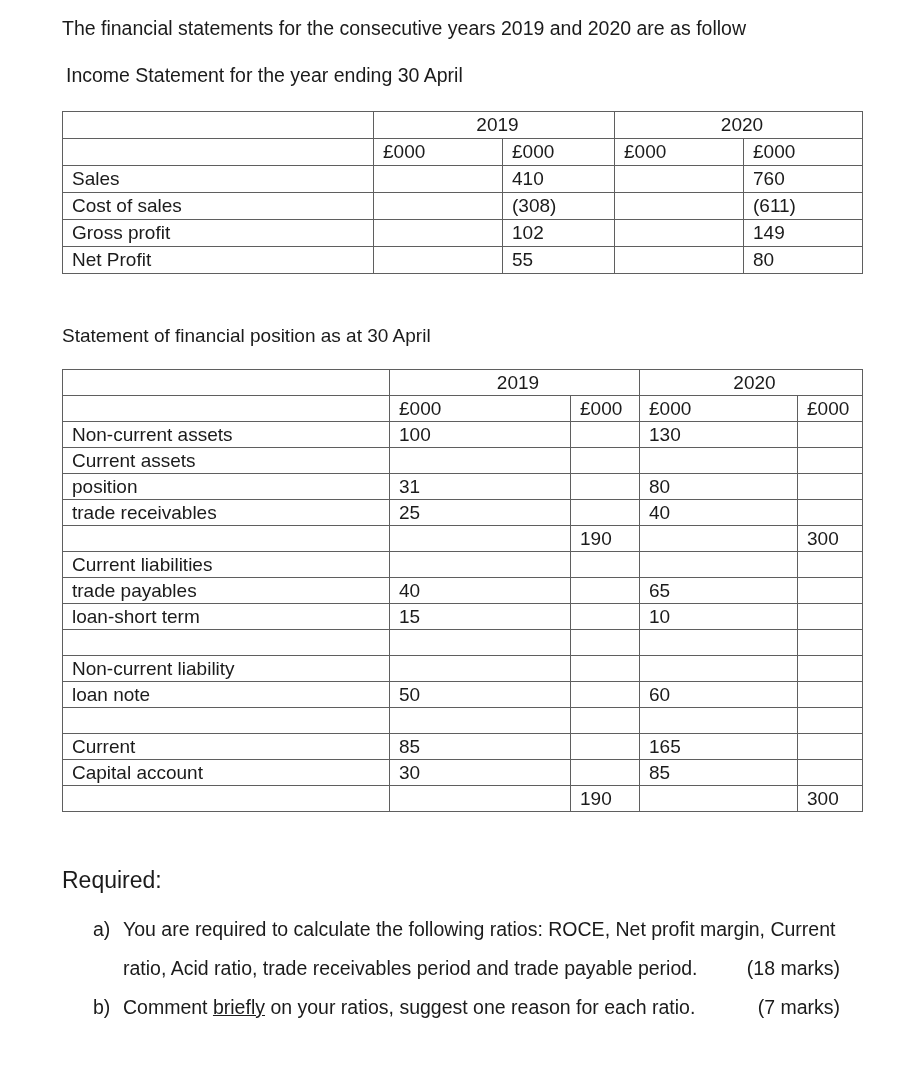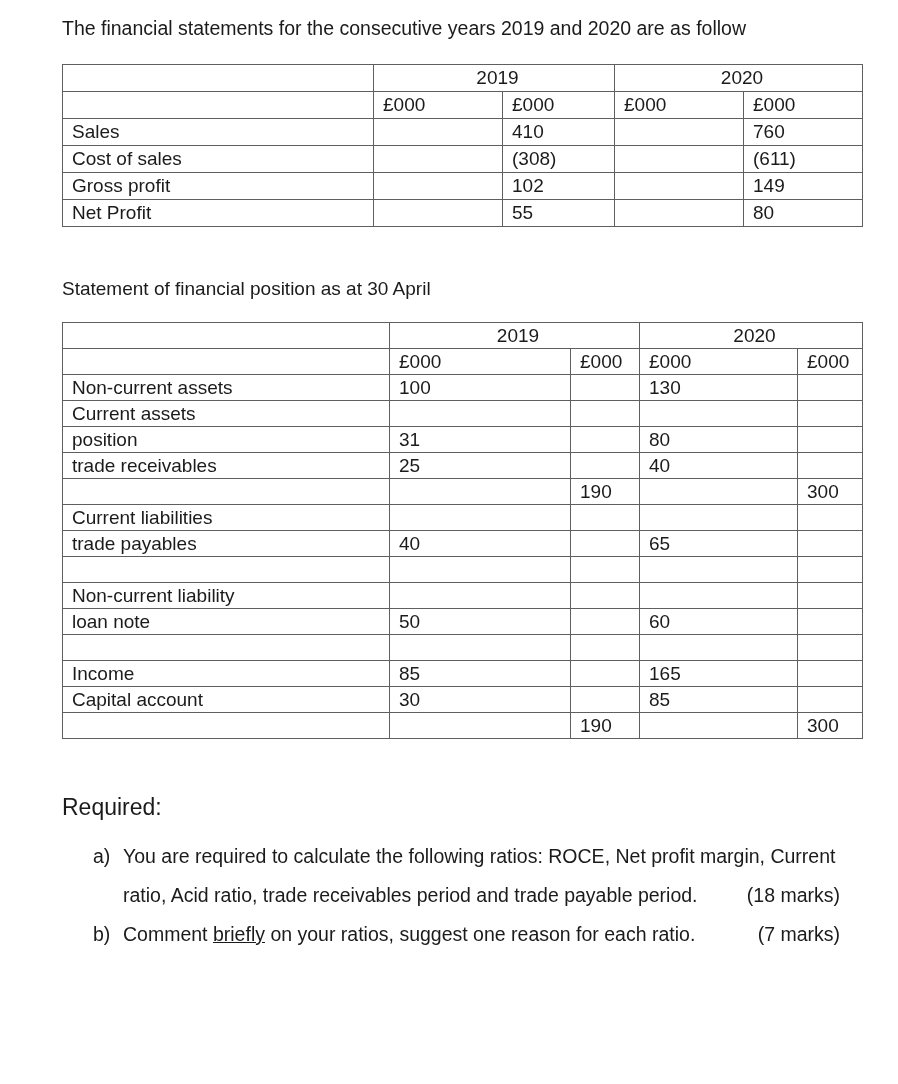--- a/index.html
+++ b/index.html
@@ -44,20 +44,21 @@
   .req-marker { width: 30px; flex-shrink: 0; }
   .req-body { flex: 1; display: flex; justify-content: space-between; }
   .u { text-decoration: underline; }
 </style>
 </head>
 <body>
 
 <div class="doc">
 
   <p class="intro">The financial statements for the consecutive years 2019 and 2020 are as follow</p>
+  <p class="income-title">Income Statement for the year ending 30 April</p>
 
   <table class="fin t1">
     <colgroup>
       <col style="width:311px">
         <col style="width:129px">
         <col style="width:112px">
         <col style="width:129px">
         <col style="width:119px">
     </colgroup>
     <tbody>
@@ -170,20 +171,27 @@
         <td></td>
       </tr>
       <tr>
         <td class="ind">trade payables</td>
         <td>40</td>
         <td></td>
         <td class="blk-l">65</td>
         <td></td>
       </tr>
       <tr>
+        <td class="ind">loan-short term</td>
+        <td>15</td>
+        <td></td>
+        <td class="blk-l">10</td>
+        <td></td>
+      </tr>
+      <tr>
         <td></td>
         <td></td>
         <td></td>
         <td class="blk-l"></td>
         <td></td>
       </tr>
       <tr>
         <td>Non-current liability</td>
         <td></td>
         <td></td>
@@ -198,21 +206,21 @@
         <td></td>
       </tr>
       <tr>
         <td></td>
         <td></td>
         <td></td>
         <td class="blk-l"></td>
         <td></td>
       </tr>
       <tr>
-        <td>Income</td>
+        <td>Current</td>
         <td>85</td>
         <td></td>
         <td class="blk-l">165</td>
         <td></td>
       </tr>
       <tr>
         <td class="ind">Capital account</td>
         <td>30</td>
         <td></td>
         <td class="blk-l">85</td>

